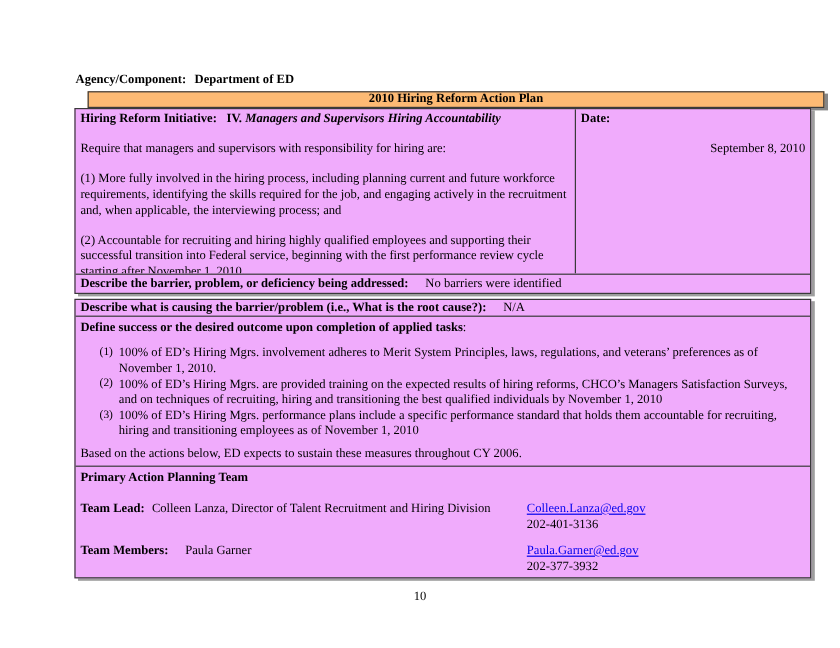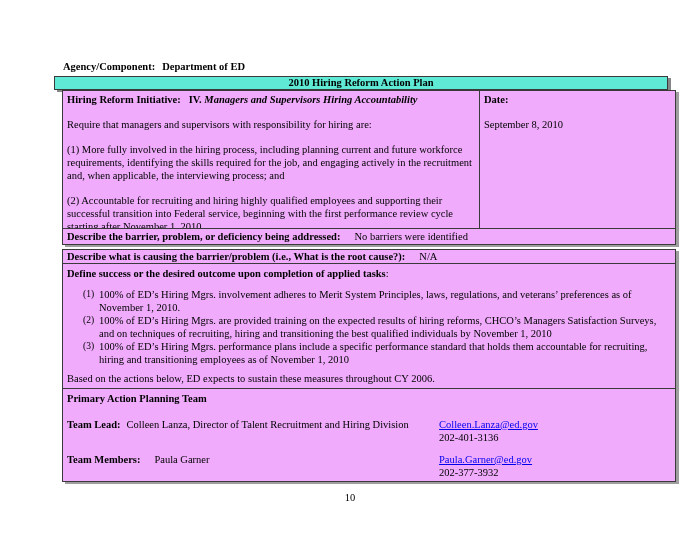--- a/index.html
+++ b/index.html
@@ -7,34 +7,34 @@
     width:700px; height:540px; background:#ffffff;
     font-family:"Liberation Serif","DejaVu Serif",serif;
     font-size:10.5px; line-height:13px; color:#000;
   }
   .page { position:relative; width:700px; height:540px; background:#fff; overflow:hidden; }
 
   .agency { position:absolute; left:63px; top:60px; font-weight:bold; }
   .agency .val { margin-left:7px; }
 
   .band {
-    position:absolute; left:54px; top:76px; width:612px; height:12px; line-height:12px;
-    background:#5eead4; border:1px solid #3a3a3a; box-shadow:3px 2px 0 #868686;
+    position:absolute; left:73px; top:76px; width:612px; height:12px; line-height:12px;
+    background:#fdba74; border:1px solid #3a3a3a; box-shadow:3px 2px 0 #868686;
     text-align:center; font-weight:bold;
   }
 
   .sec { position:absolute; left:62px; width:612px; background:#f0abfc;
          border:1px solid #3a3a3a; box-shadow:3px 2px 0 #9e9e9e; }
   .sec1 { top:90px; }
   .sec2 { top:249px; }
 
   .row1 { display:flex; height:137px; overflow:hidden; }
   .cell-main { width:417px; border-right:1px solid #3a3a3a; padding:2px 4px 0 4px; box-sizing:border-box; overflow:hidden; }
   .cell-date { flex:1; padding:2px 4px 0 4px; overflow:hidden; }
-  .date-value { text-align:left; margin-top:12px; }
+  .date-value { text-align:right; margin-top:12px; }
   p { margin:0; }
   .p-gap { margin-top:12px; }
   .ital { font-style:italic; }
   .lbl-gap { margin-left:8px; }
 
   .kv-row { border-top:1px solid #3a3a3a; padding:1px 4px; height:13px; line-height:13px; overflow:hidden; }
   .kv-row.first { border-top:none; height:12px; line-height:12px; padding:1px 4px 0 4px; }
   .kv-val { margin-left:14px; }
 
   .row-success { border-top:1px solid #3a3a3a; padding:3px 4px 0 4px; height:121px; overflow:hidden; }

